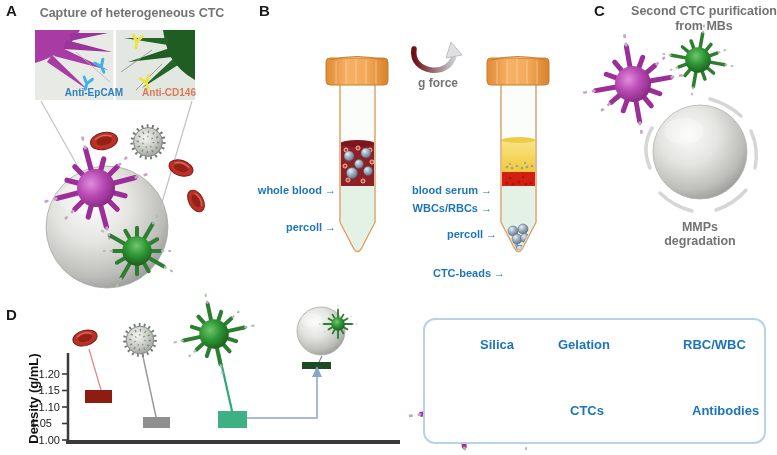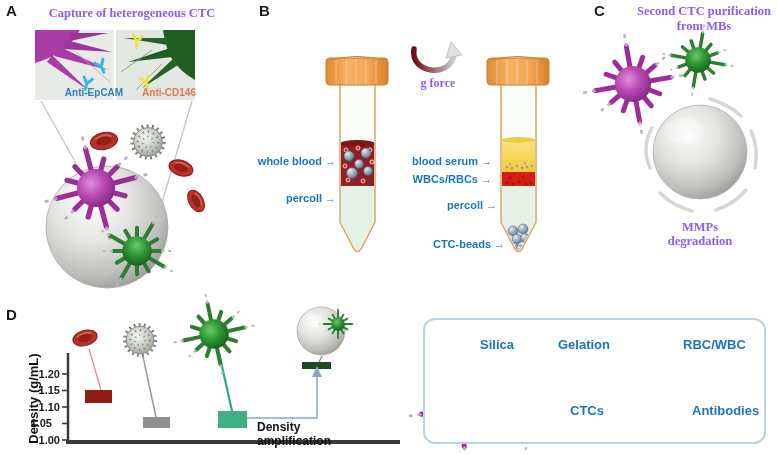--- a/index.html
+++ b/index.html
@@ -1,25 +1,25 @@
 <!DOCTYPE html>
 <html><head>
 <meta charset="utf-8">
 <style>
   html,body{margin:0;padding:0;background:#fff;}
   #fig{position:relative;width:777px;height:455px;background:#fff;overflow:hidden;
        font-family:"Liberation Sans",sans-serif;}
   .abs{position:absolute;}
   .panel-label{font-size:15px;font-weight:bold;color:#1a1a1a;}
-  .blue{color:#8b5cf6;font-family:Liberation Serif, serif;}
+  .blue{color:#737373;}
   .title{font-size:12.5px;font-weight:bold;text-align:center;line-height:15px;}
   .tlabel{position:absolute;display:flex;align-items:center;gap:3px;justify-content:flex-end;
-          font-size:11px;font-weight:bold;color:#1c75bb;white-space:nowrap;}
+          font-size:11px;font-weight:bold;color:#1c75bb;white-space:nowrap;margin-top:29px;}
   .tlabel .arr{font-size:11px;}
-  .tick{position:absolute;width:36px;text-align:right;font-size:11px;font-weight:bold;color:#1a1a1a;}
+  .tick{position:absolute;width:36px;text-align:right;font-size:11px;font-weight:normal;color:#1a1a1a;}
   .legend-box{position:absolute;left:423px;top:318px;width:343px;height:126px;
               border:2px solid #b7d2ea;border-radius:12px;background:#fff;box-sizing:border-box;}
   .legend-text{position:absolute;font-size:13px;font-weight:bold;color:#1c75bb;white-space:nowrap;}
   .inset-label{position:absolute;font-size:10px;font-weight:bold;text-align:center;white-space:nowrap;}
   svg{position:absolute;left:0;top:0;}
 </style>
 </head>
 <body>
 
 <div id="fig">
@@ -383,24 +383,20 @@
     <div>MMPs</div>
     <div>degradation</div>
   </div>
 
   <div class="abs" style="left:-27px;top:391px;width:120px;text-align:center;transform:rotate(-90deg);font-weight:bold;font-size:13px;color:#111">Density (g/mL)</div>
   <div class="tick" style="left:24px;top:368px">1.20</div>
   <div class="tick" style="left:24px;top:384px">1.15</div>
   <div class="tick" style="left:24px;top:401px">1.10</div>
   <div class="tick" style="left:16px;top:417px">1.05</div>
   <div class="tick" style="left:24px;top:434px">1.00</div>
-  <div class="abs" style="left:257px;top:421px;font-size:12px;font-weight:bold;color:#111;line-height:13.5px">
-    <div>Density</div>
-    <div>amplification</div>
-  </div>
 
   <div class="legend-text" style="left:480px;top:337px">Silica</div>
   <div class="legend-text" style="left:558px;top:337px">Gelation</div>
   <div class="legend-text" style="left:683px;top:337px">RBC/WBC</div>
   <div class="legend-text" style="left:570px;top:403px">CTCs</div>
   <div class="legend-text" style="left:692px;top:403px">Antibodies</div>
 
 </div>
 
 </body></html>

